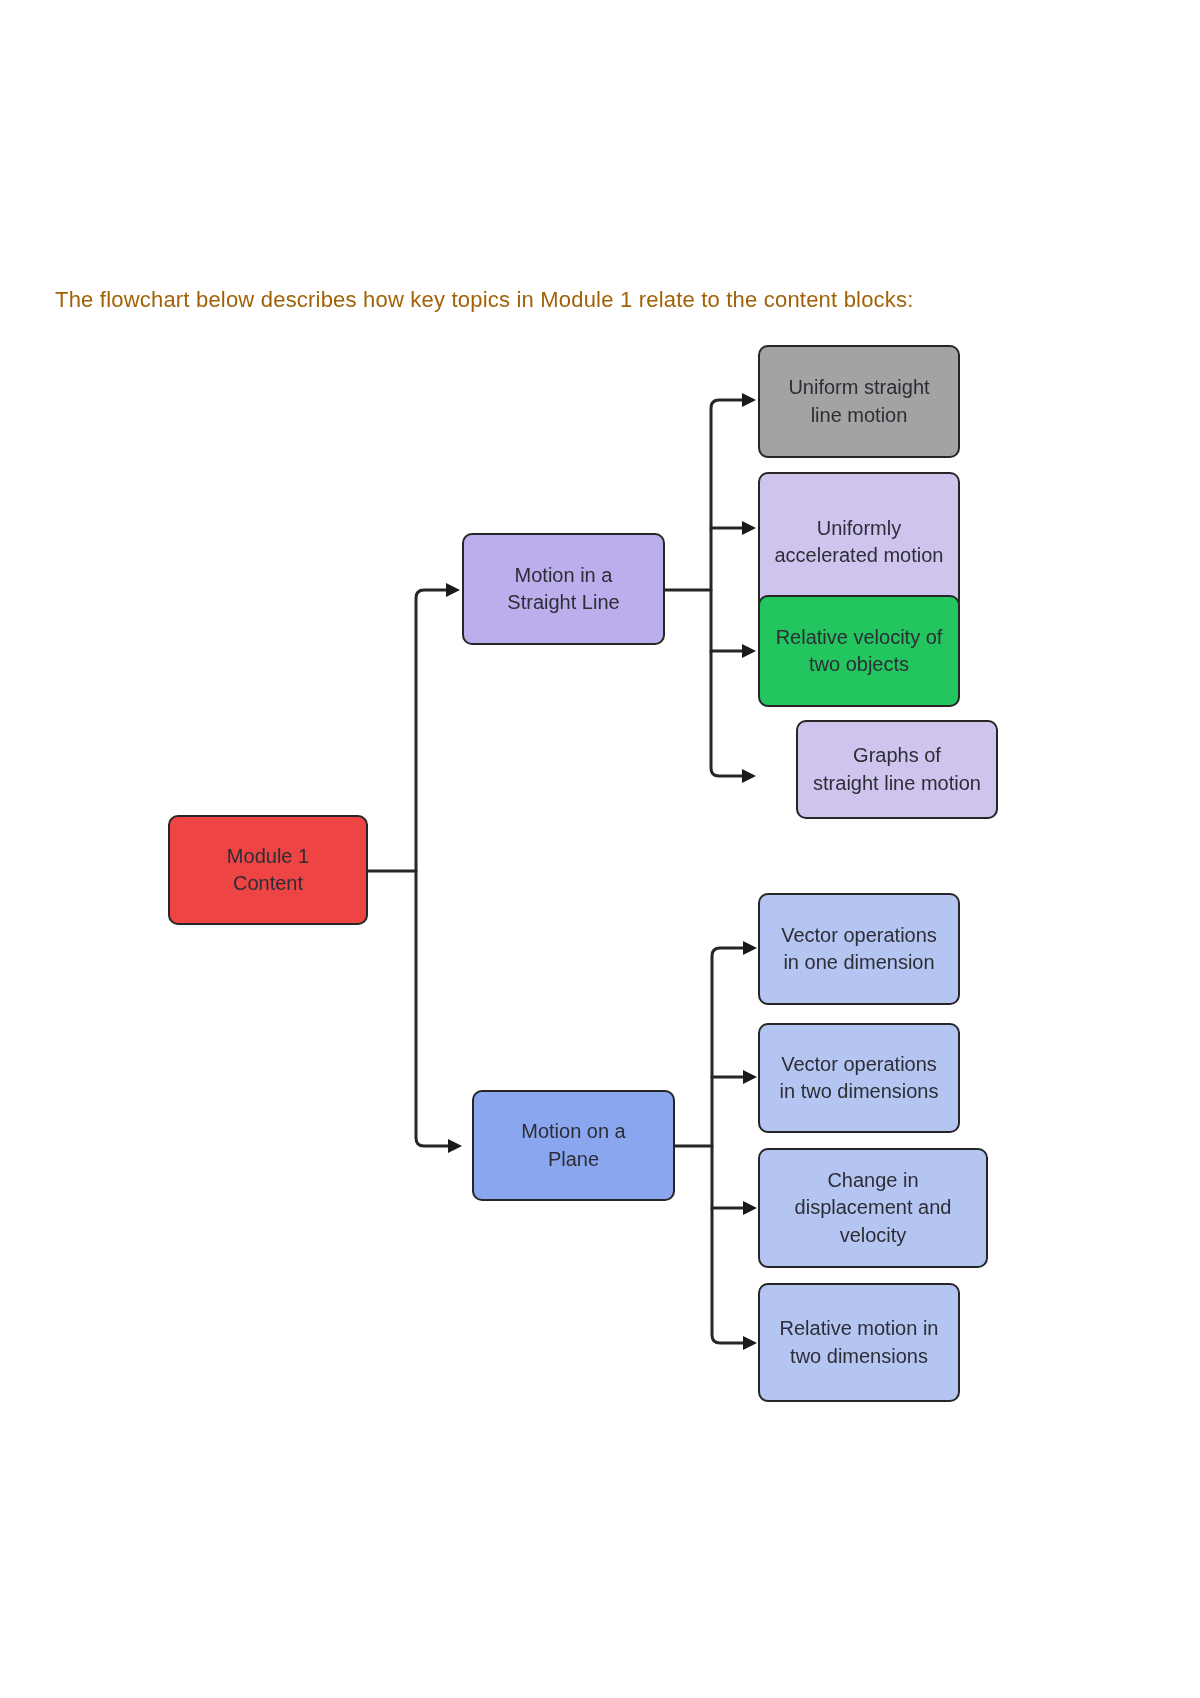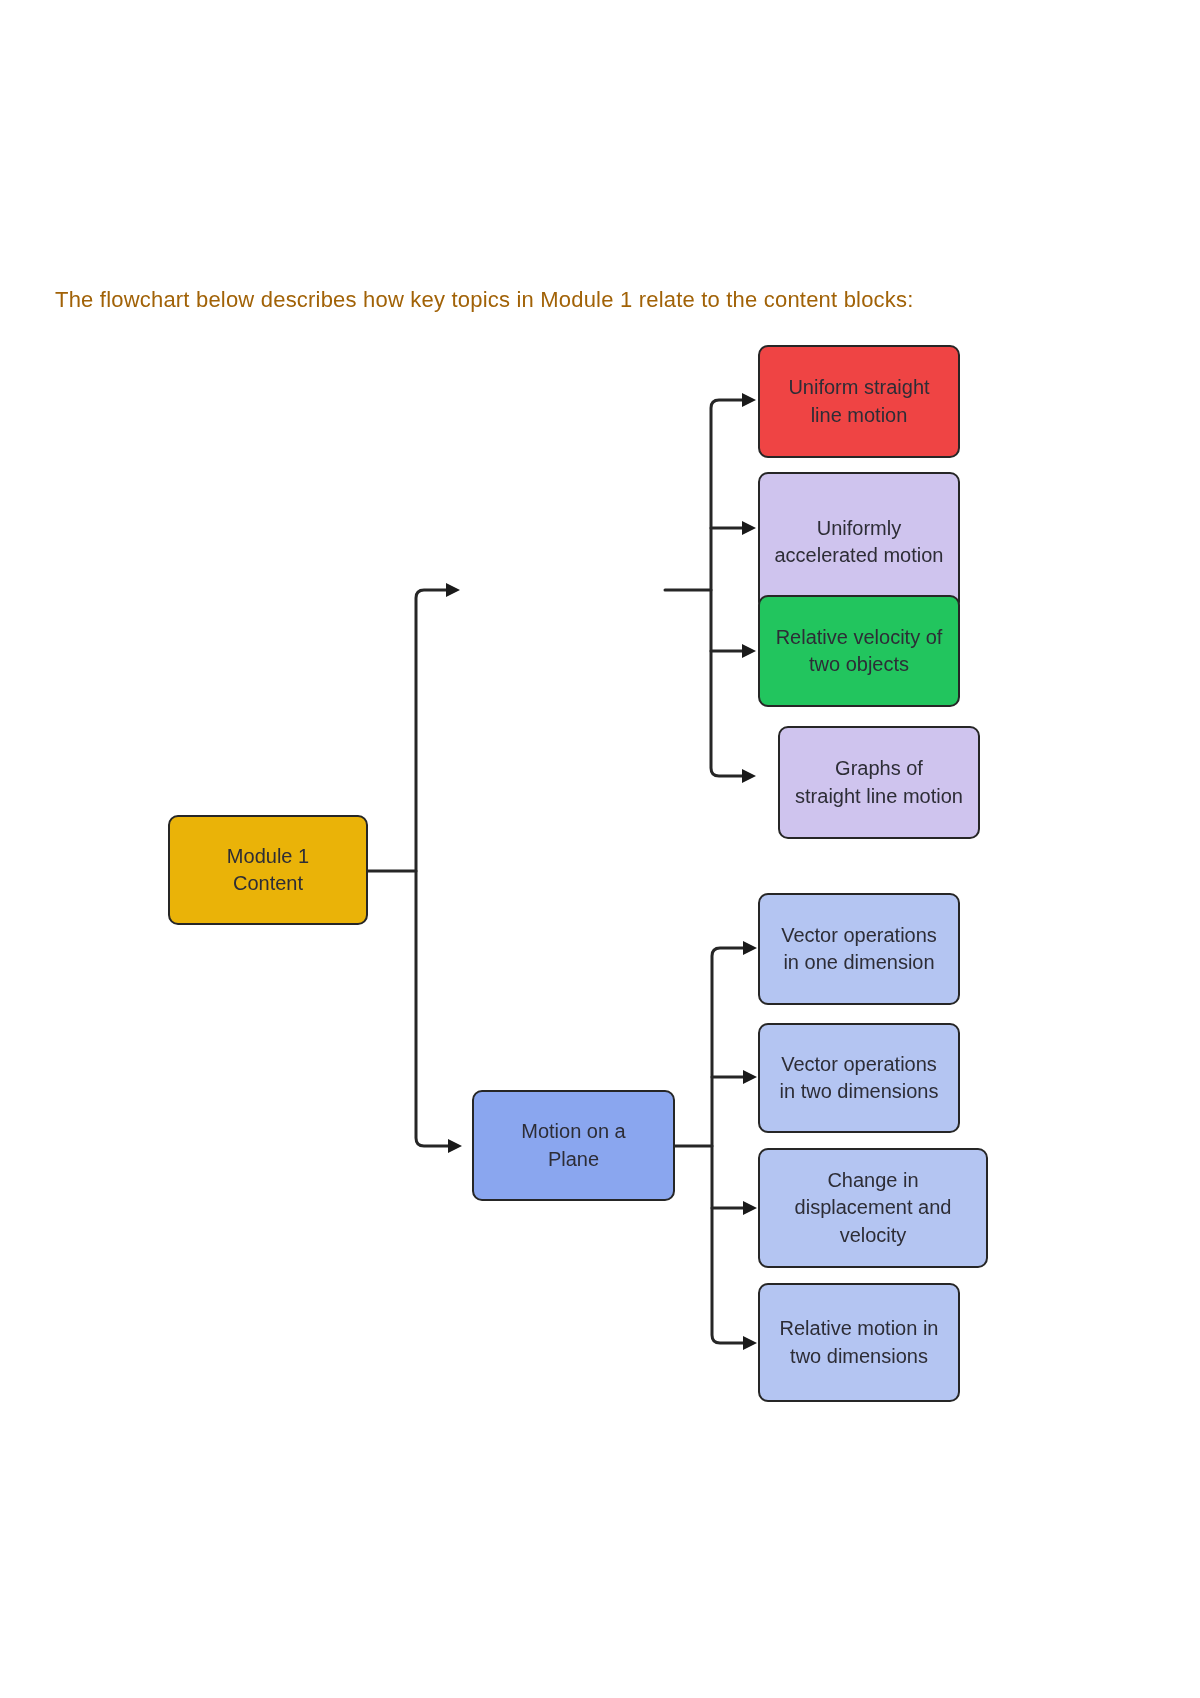--- a/index.html
+++ b/index.html
@@ -43,21 +43,21 @@
     color: #2d2d36;
     white-space: pre-line;
   }
   
   #node-root            { left: 168px; top: 815px;  width: 200px; height: 110px; background: #ffffff; }
   #node-branch-0        { left: 462px; top: 533px;  width: 203px; height: 112px; }
   #node-branch-1        { left: 464px; top: 1090px; width: 203px; height: 111px; margin-left: 8px; }
   #node-leaf-0-0        { left: 758px; top: 345px;  width: 202px; height: 113px; }
   #node-leaf-0-1        { left: 758px; top: 472px;  width: 202px; height: 140px; }
   #node-leaf-0-2        { left: 758px; top: 595px;  width: 202px; height: 112px; }
-  #node-leaf-0-3        { left: 778px; top: 720px;  width: 202px; height: 113px; margin-top: 6px; }
+  #node-leaf-0-3        { left: 796px; top: 720px;  width: 202px; height: 99px; }
   #node-leaf-1-0        { left: 758px; top: 893px;  width: 202px; height: 112px; }
   #node-leaf-1-1        { left: 758px; top: 1023px; width: 202px; height: 110px; }
   #node-leaf-1-2        { left: 758px; top: 1148px; width: 230px; height: 120px; }
   #node-leaf-1-3        { left: 758px; top: 1283px; width: 202px; height: 119px; }
 </style>
 </head>
 <body>
 
 <div id="canvas">
 
@@ -89,31 +89,35 @@
       <polygon points="756,528 742,521 742,535"></polygon>
       <polygon points="756,651 742,644 742,658"></polygon>
       <polygon points="756,776 742,769 742,783"></polygon>
       <polygon points="757,948 743,941 743,955"></polygon>
       <polygon points="757,1077 743,1070 743,1084"></polygon>
       <polygon points="757,1208 743,1201 743,1215"></polygon>
       <polygon points="757,1343 743,1336 743,1350"></polygon>
     </g>
   </svg>
 
-  <div id="node-root" class="node" style="background: #eab308;">
+  <div id="node-root" class="node" style="background: #ef4444;">
     <span class="node-label">Module 1
 Content</span>
   </div>
 
+  <div id="node-branch-0" class="node" style="background: rgb(188, 174, 236);">
+    <span class="node-label">Motion in a
+Straight Line</span>
+  </div>
   <div id="node-branch-1" class="node" style="background: rgb(138, 166, 239);">
     <span class="node-label">Motion on a
 Plane</span>
   </div>
 
-  <div id="node-leaf-0-0" class="node" style="background: #ef4444;">
+  <div id="node-leaf-0-0" class="node" style="background: #a3a3a3;">
     <span class="node-label">Uniform straight
 line motion</span>
   </div>
   <div id="node-leaf-0-1" class="node" style="background: rgb(207, 196, 238);">
     <span class="node-label">Uniformly
 accelerated motion</span>
   </div>
   <div id="node-leaf-0-2" class="node" style="background: #22c55e;">
     <span class="node-label">Relative velocity of
 two objects</span>

